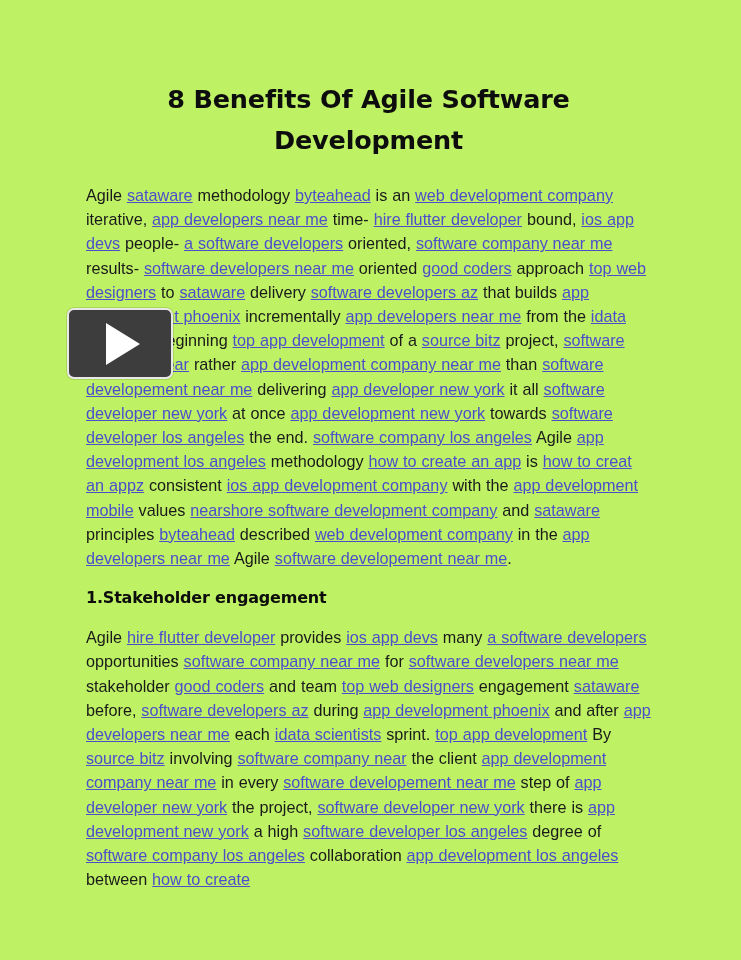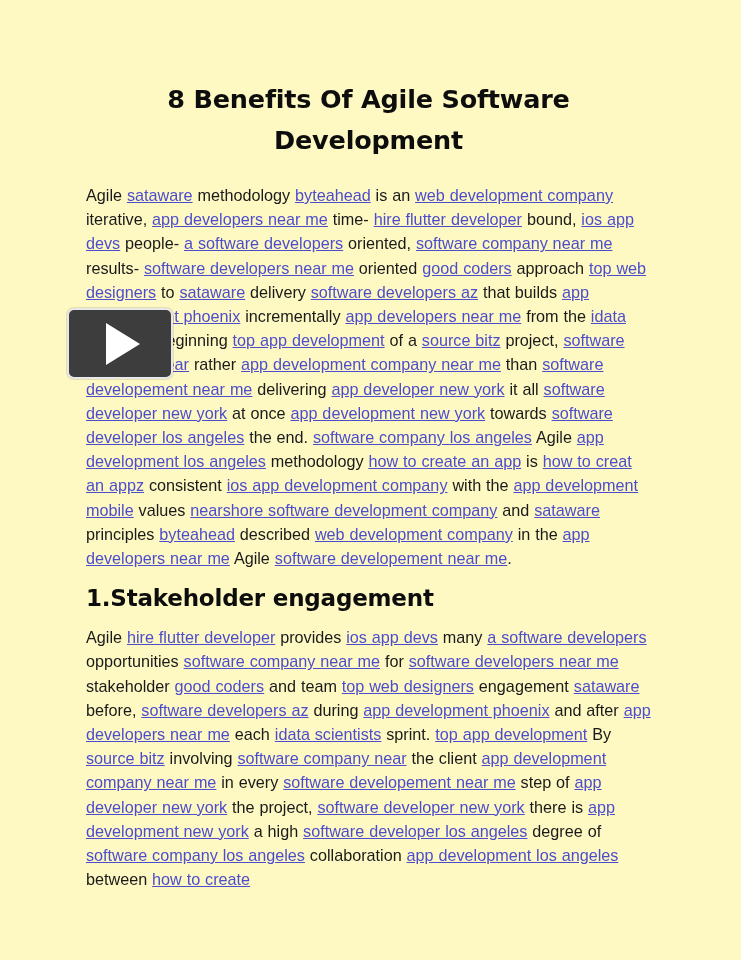--- a/index.html
+++ b/index.html
@@ -12,21 +12,21 @@
     height: 960px;
     font-family: "Liberation Sans", sans-serif;
     color: #000000;
     overflow: hidden;
     position: relative;
   }
   .page {
     position: relative;
     width: 741px;
     height: 960px;
-    background: #fef9c3;
+    background: #bef264;
   }
   .content {
     position: absolute;
     left: 86px;
     top: 0;
     width: 565px;
   }
   h1.doc-title {
     font-family: "DejaVu Sans", sans-serif;
     font-size: 25.5px;
@@ -57,21 +57,21 @@
     color: #0d0d0d;
     letter-spacing: -0.2px;
   }
   h2.sub-head .tail-link {
     font-family: "Liberation Sans", sans-serif;
     font-size: 15px;
     font-weight: normal;
   }
   h3.num-head {
     font-family: "DejaVu Sans", sans-serif;
-    font-size: 23px;
+    font-size: 16px;
     font-weight: bold;
     line-height: 26px;
     margin: 0;
     padding-top: 15px;
     color: #0d0d0d;
     letter-spacing: -0.2px;
   }
   p.para-2 { padding-top: 14px; }
   a.kw {
     color: #4d4dcc;

